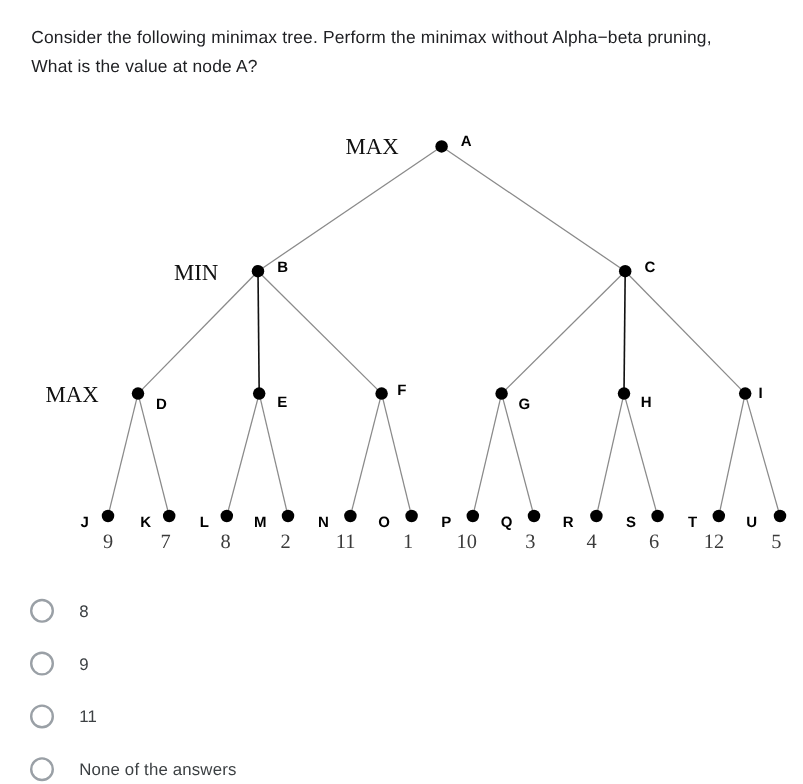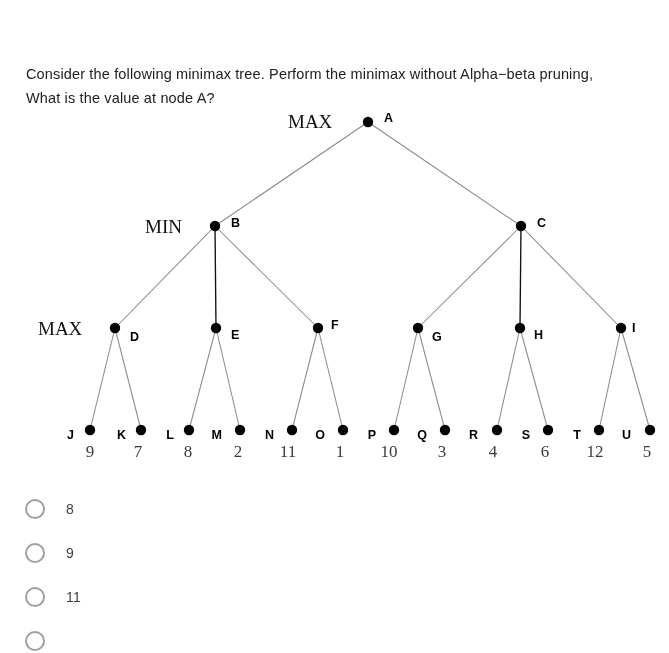--- a/index.html
+++ b/index.html
@@ -17,21 +17,20 @@
   }
   #question-text {
     position: absolute;
     left: 26px;
     top: 20px;
     width: 600px;
     font-size: 14.5px;
     line-height: 24px;
     color: #202124;
     letter-spacing: 0.01em;
-    margin-top: 42px;
   }
   #tree-figure {
     position: absolute;
     left: 0;
     top: 95px;
     width: 669px;
     height: 380px;
   }
   #tree-svg {
     display: block;
@@ -196,14 +195,15 @@
   <div class="answer-row">
     <div class="radio-outer"></div>
     <div class="answer-label">9</div>
   </div>
   <div class="answer-row">
     <div class="radio-outer"></div>
     <div class="answer-label">11</div>
   </div>
   <div class="answer-row">
     <div class="radio-outer"></div>
+    <div class="answer-label">None of the answers</div>
   </div>
 </div>
 
 </body></html>

